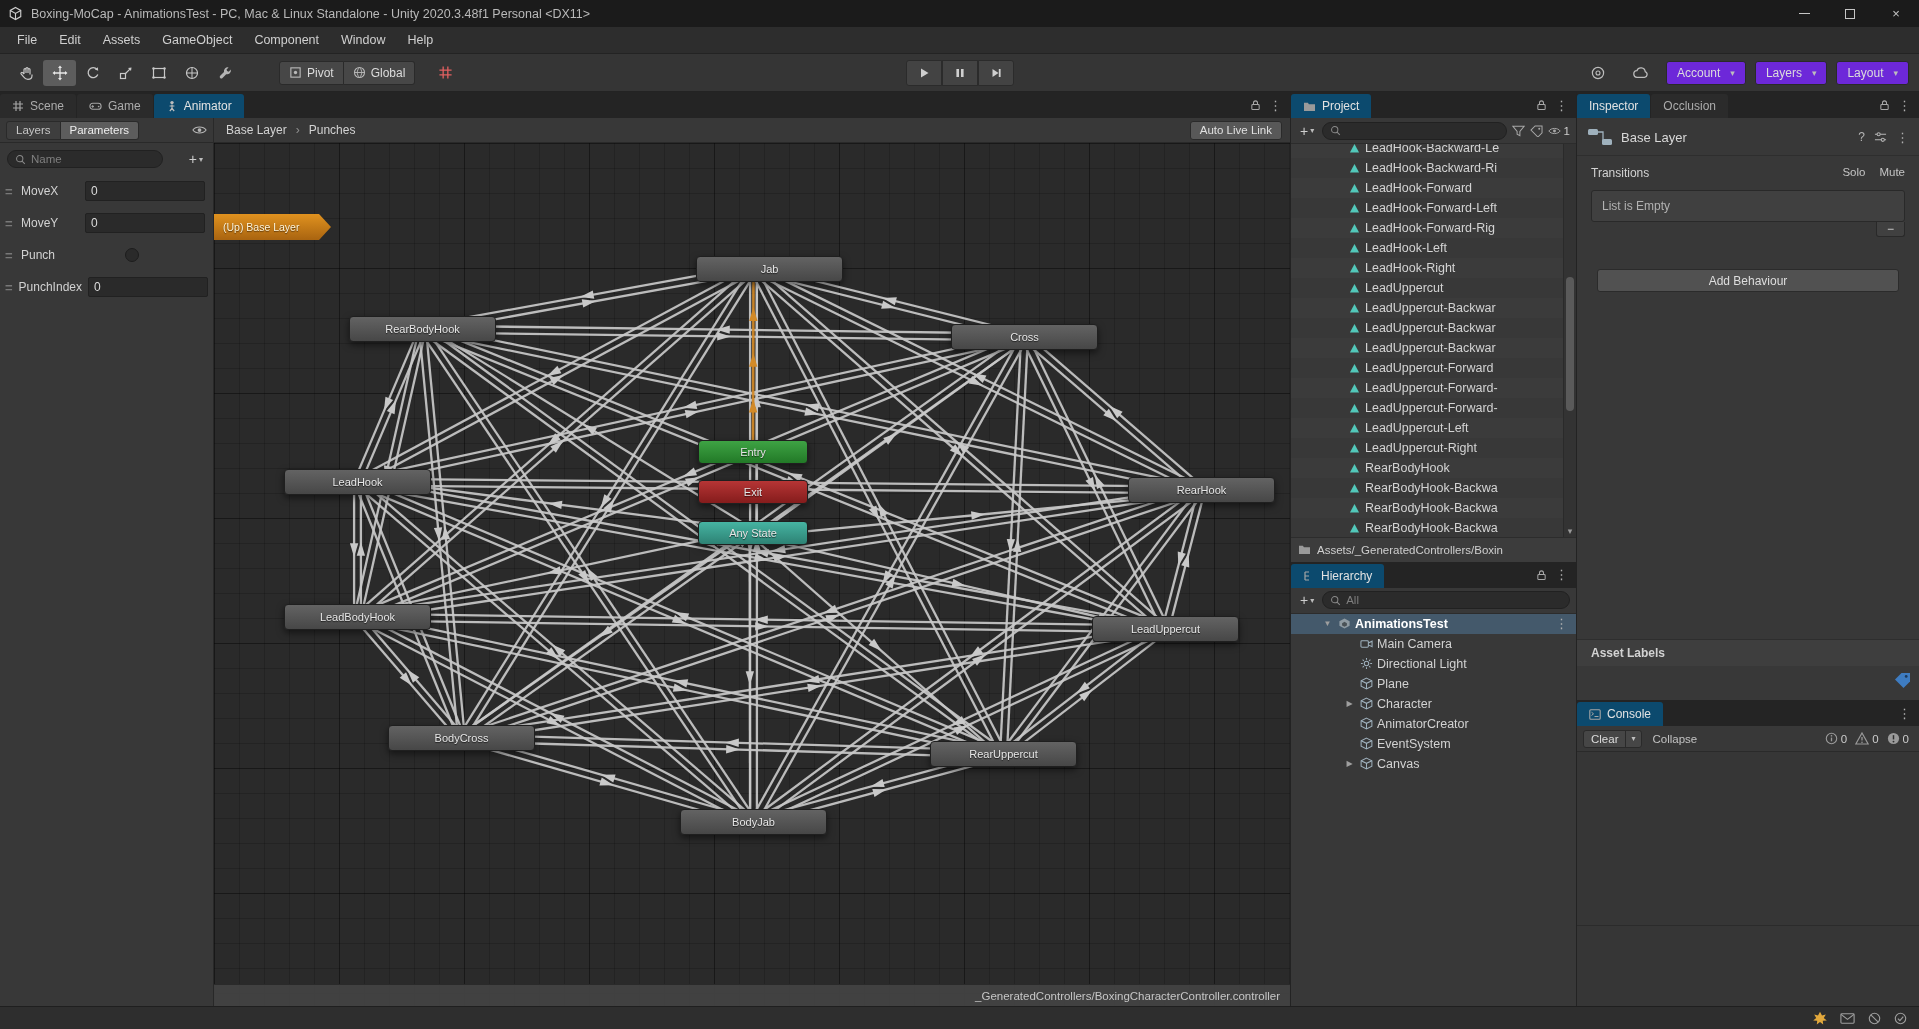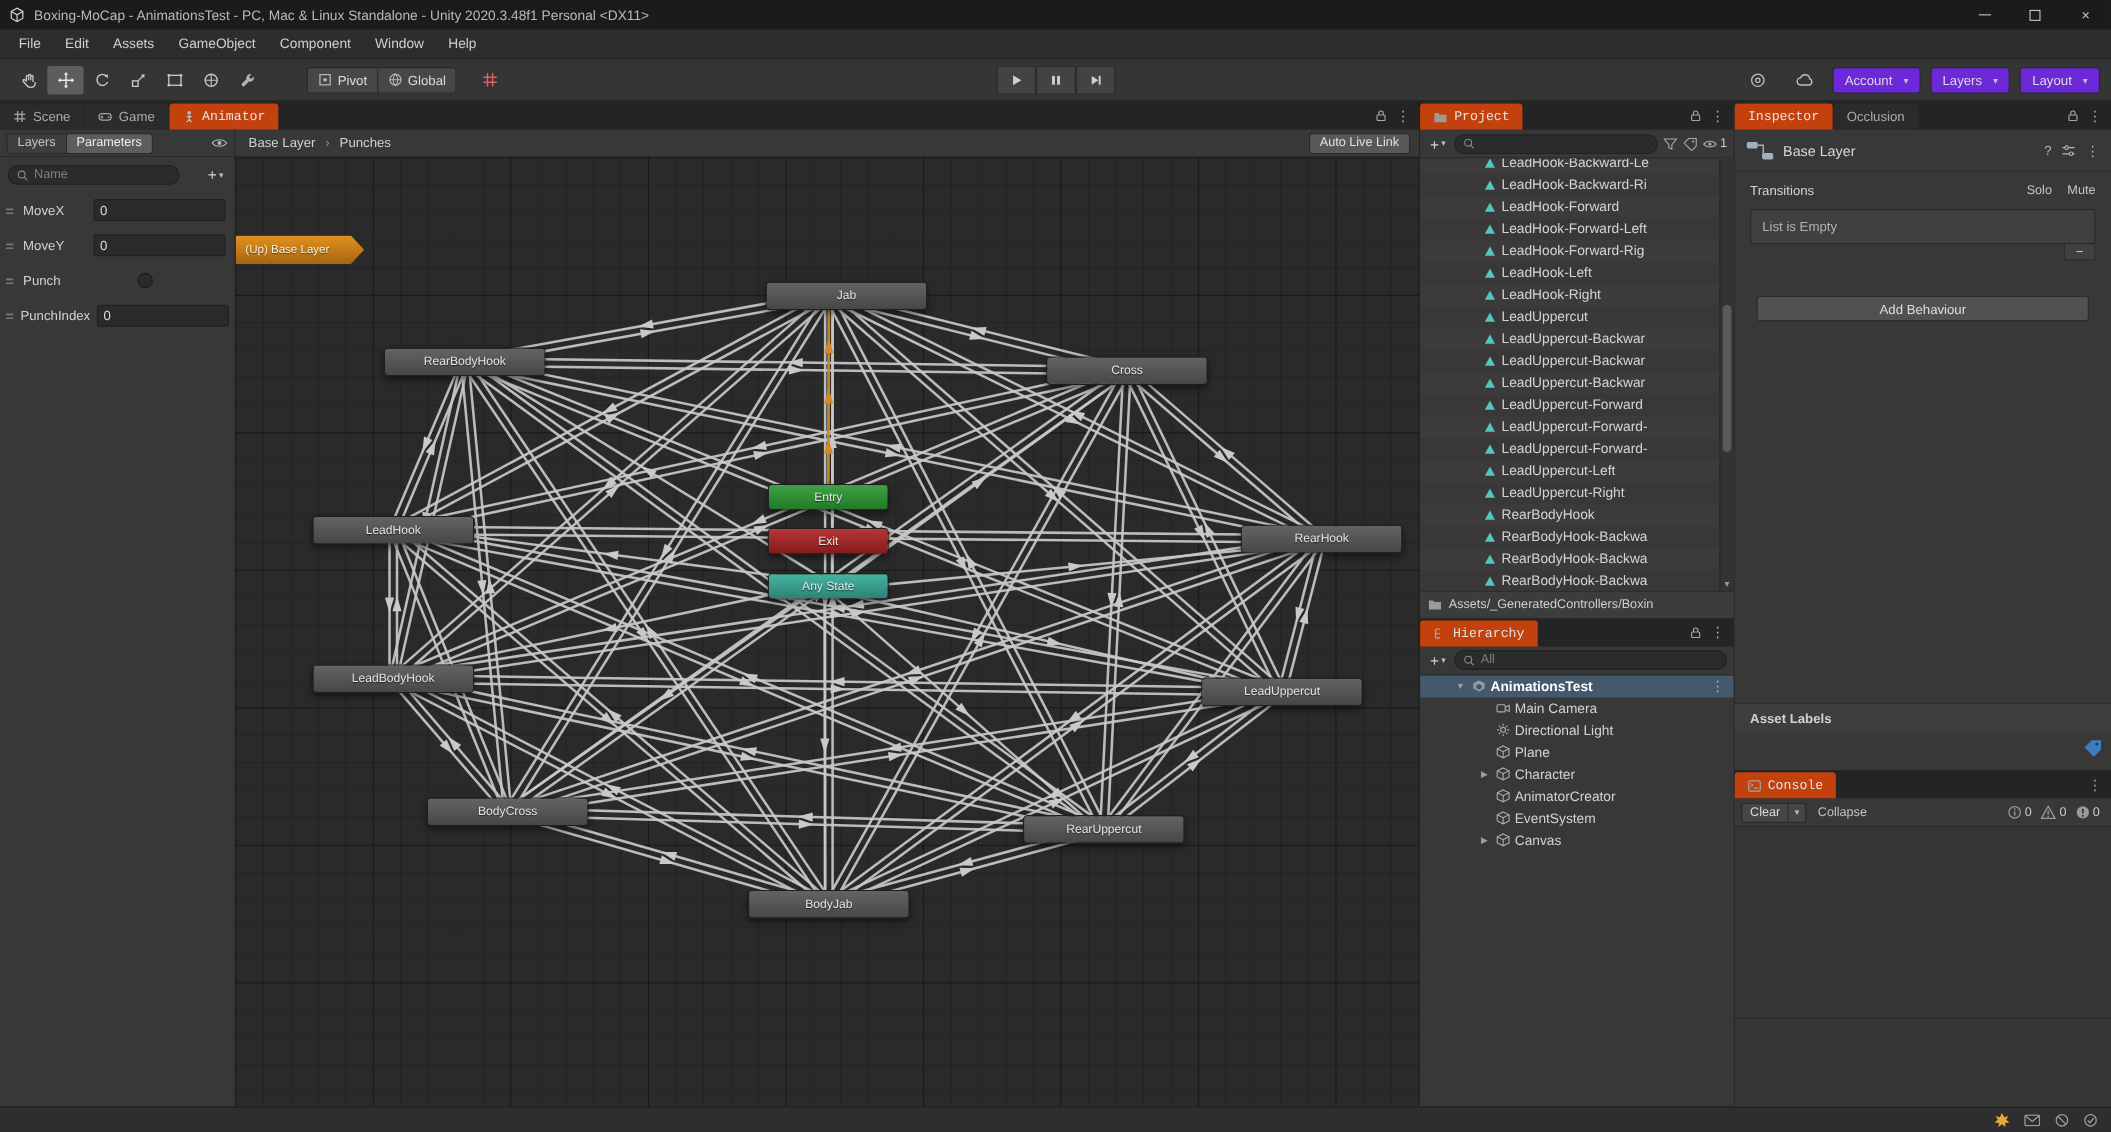--- a/index.html
+++ b/index.html
@@ -40,21 +40,21 @@
 
   
   .main { flex:1; display:flex; min-height:0; }
   .col-animator { width:1291px; flex:0 0 auto; display:flex; flex-direction:column; border-right:1px solid #232323; }
   .col-project  { width:286px;  flex:0 0 auto; display:flex; flex-direction:column; border-right:1px solid #232323; }
   .col-inspector{ width:342px;  flex:0 0 auto; display:flex; flex-direction:column; }
 
   
   .tabstrip { height:26px; flex:0 0 auto; background:#242424; display:flex; align-items:flex-end; }
   .tab { height:24px; display:flex; align-items:center; gap:6px; padding:0 12px; background:#2b2b2b; color:#ababab; font-size:12px; border-radius:3px 3px 0 0; margin-right:1px; }
-  .tab.active { background:#c2410c; color:#e2e2e2;font-family:Liberation Mono, monospace; }
+  .tab.active { background:#0c4a6e; color:#e2e2e2; }
   .strip-icons { margin-left:auto; display:flex; align-items:center; gap:8px; padding:0 8px; height:100%; color:#a8a8a8; }
   .vdots { font-size:13px; color:#b0b0b0; line-height:1; }
 
   
   .anim-toolbar { height:25px; flex:0 0 auto; background:#383838; border-bottom:1px solid #292929; display:flex; align-items:stretch; }
   .anim-toolbar-left { width:214px; flex:0 0 auto; display:flex; align-items:center; padding:0 6px; border-right:1px solid #292929; }
   .seg { display:flex; }
   .seg-btn { height:19px; padding:0 9px; display:flex; align-items:center; font-size:11.5px; color:#c6c6c6; background:#3e3e3e; border:1px solid #2a2a2a; }
   .seg-btn:first-child { border-radius:3px 0 0 3px; }
   .seg-btn:last-child { border-radius:0 3px 3px 0; border-left:none; }
@@ -113,21 +113,21 @@
   .h-row { height:20px; display:flex; align-items:center; gap:4px; font-size:12.5px; color:#d2d2d2; }
   .h-row.selected { background:#44596b; color:#ffffff; }
   .h-expander { width:13px; text-align:center; font-size:8px; color:#9f9f9f; flex:0 0 auto; }
   .h-menu { margin-left:auto; padding-right:8px; }
 
   
   .insp-content { height:582px; flex:0 0 auto; background:#383838; display:flex; flex-direction:column; position:relative; }
   .insp-header { display:flex; align-items:center; gap:8px; padding:9px 10px 8px 10px; border-bottom:1px solid #2e2e2e; }
   .insp-title { font-size:13px; color:#d8d8d8; }
   .insp-header-icons { margin-left:auto; display:flex; align-items:center; gap:9px; color:#b5b5b5; font-size:12px; }
-  .trans-row { display:flex; align-items:center; padding:10px 14px 6px 14px; }
+  .trans-row { display:flex; padding:10px 14px 6px 14px; }
   .trans-label { color:#d2d2d2; font-size:12px; }
   .solo-mute { margin-left:auto; display:flex; gap:14px; color:#c4c4c4; font-size:11.5px; }
   .rlist { margin:4px 14px 0 14px; background:#404040; border:1px solid #292929; border-radius:3px; height:32px; display:flex; align-items:center; padding-left:10px; color:#b2b2b2; font-size:12px; }
   .rlist-footer { display:flex; justify-content:flex-end; margin:0 14px; }
   .minus-btn { width:29px; height:15px; background:#404040; border:1px solid #292929; border-top:none; border-radius:0 0 3px 3px; display:flex; align-items:center; justify-content:center; color:#cfcfcf; font-size:12px; }
   .add-behaviour { margin:32px 20px 0 20px; height:23px; background:#515151; border:1px solid #2b2b2b; border-radius:3px; display:flex; align-items:center; justify-content:center; color:#dedede; font-size:12px; }
   .asset-labels { margin-top:auto; border-top:1px solid #2e2e2e; }
   .asset-labels-header { height:26px; display:flex; align-items:center; padding-left:14px; color:#d2d2d2; font-size:12px; font-weight:bold; background:#3e3e3e; }
   .asset-labels-body { height:34px; position:relative; }
   .tag-btn { position:absolute; right:8px; top:6px; }
@@ -615,20 +615,23 @@
               <div class="node exit" style="left: 484px; top: 337px; width: 110px; height: 24px;">Exit</div>
               <div class="node anystate" style="left: 484px; top: 378px; width: 110px; height: 24px;">Any State</div>
               <div class="node state" style="left: 914px; top: 334px; width: 147px; height: 26px;">RearHook</div>
               <div class="node state" style="left: 70px; top: 461px; width: 147px; height: 26px;">LeadBodyHook</div>
               <div class="node state" style="left: 878px; top: 473px; width: 147px; height: 26px;">LeadUppercut</div>
               <div class="node state" style="left: 174px; top: 582px; width: 147px; height: 26px;">BodyCross</div>
               <div class="node state" style="left: 716px; top: 598px; width: 147px; height: 26px;">RearUppercut</div>
               <div class="node state" style="left: 466px; top: 666px; width: 147px; height: 26px;">BodyJab</div>
             </div>
           <div class="up-node">(Up) Base Layer</div>
+          <div class="graph-status">
+              <span>_GeneratedControllers/BoxingCharacterController.controller</span>
+            </div>
         </div>
       </div>
     </div>
 
     <div class="col-project">
       <div class="tabstrip">
         <div class="tab active">
           <svg width="13" height="11" viewBox="0 0 14 12">
               <path d="M1 2h4.2l1.2 1.6H13V11H1Z" fill="#9a9a9a"></path>
             </svg>

